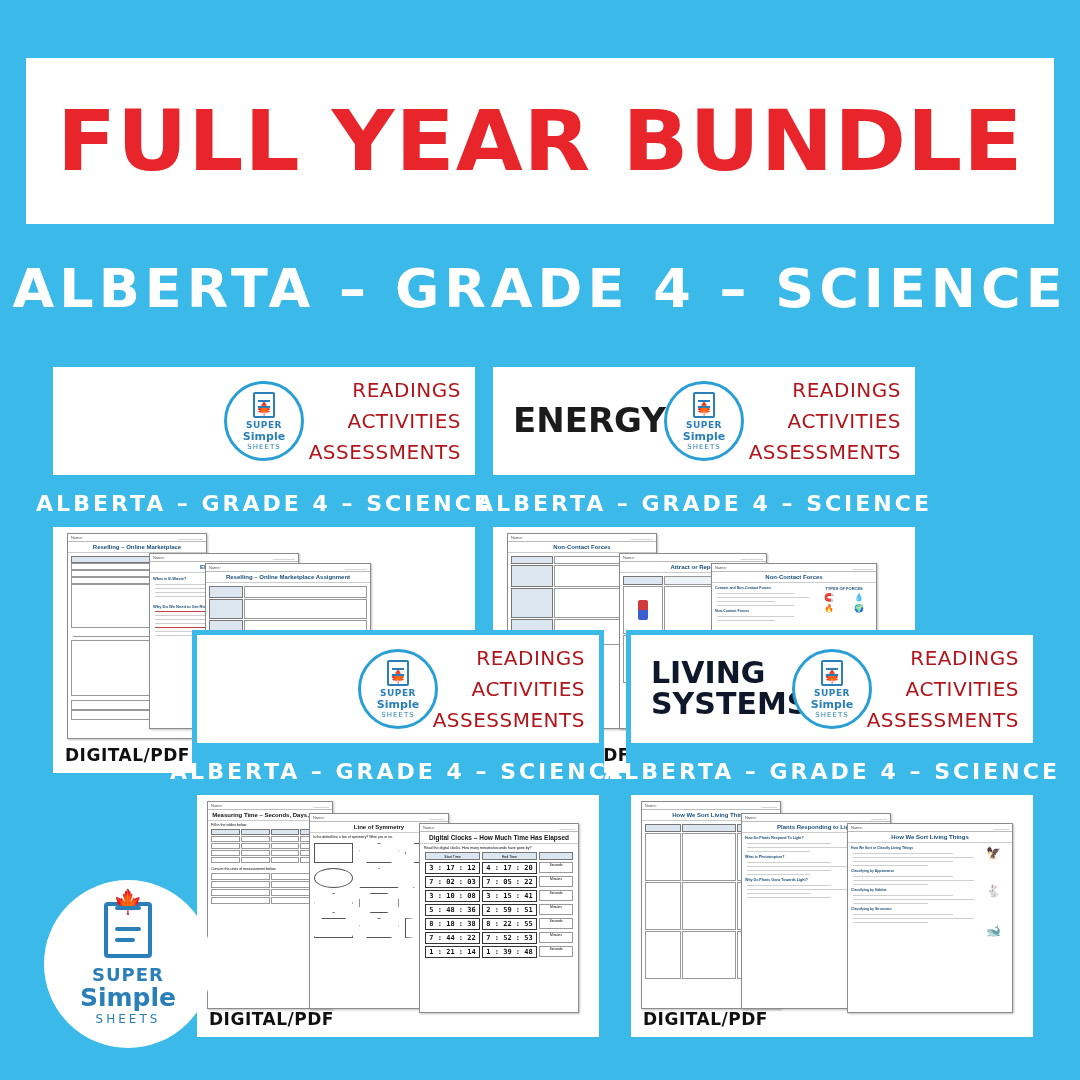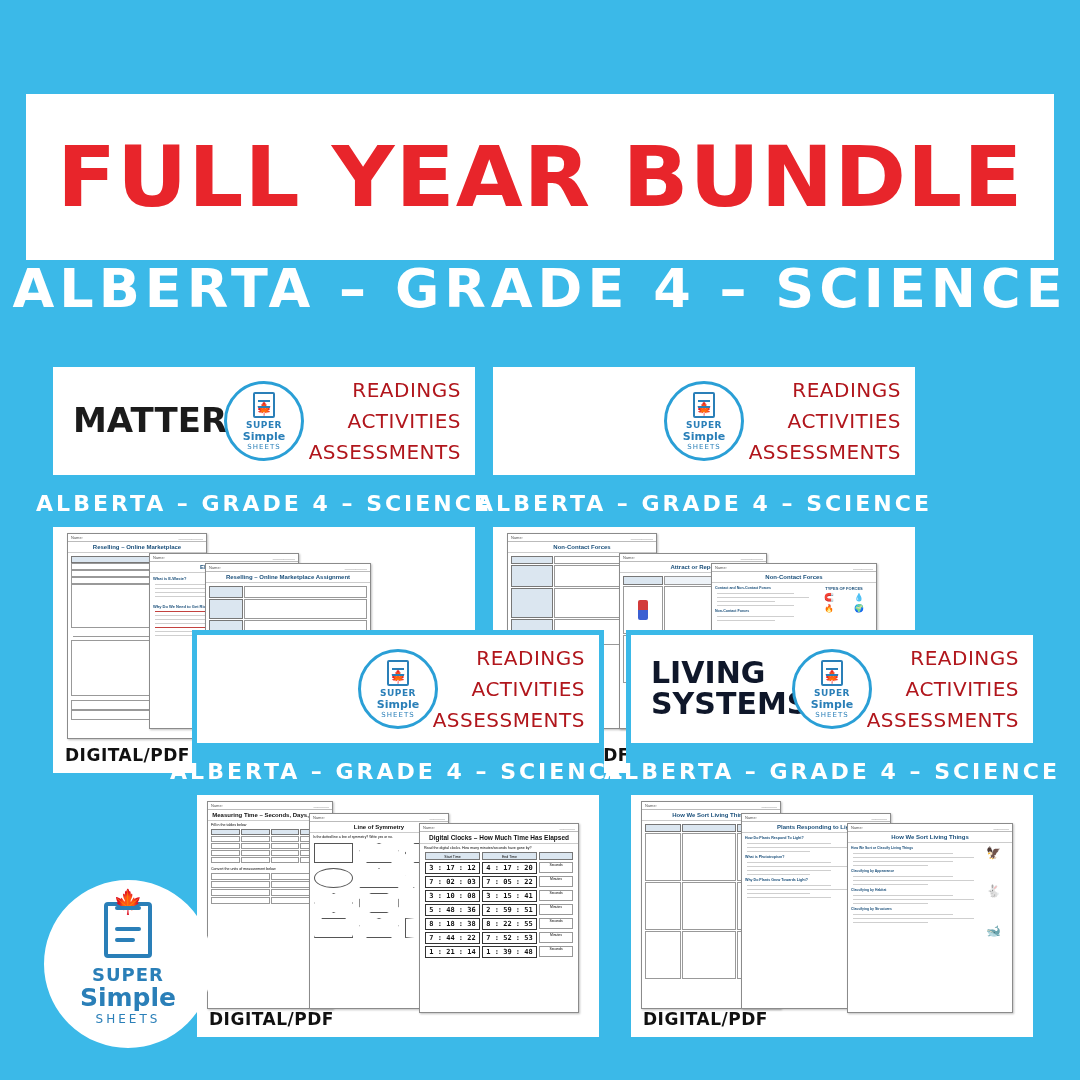--- a/index.html
+++ b/index.html
@@ -14,21 +14,21 @@
     width: 1080px; height: 1080px;
     background: #3BB9E8;
   }
 
   
   .title-banner {
     position: absolute;
     left: 26px; top: 58px;
     width: 1028px; height: 166px;
     background: #ffffff;
-    display: flex; align-items: center; justify-content: center; margin-top: 36px;
+    display: flex; align-items: center; justify-content: center;
   }
   .title-banner .title-text {
     font-family: "DejaVu Sans", sans-serif;
     font-weight: bold;
     font-size: 84px;
     letter-spacing: 1px;
     color: #E8252B;
     white-space: nowrap;
     transform: scaleX(1.03);
   }
@@ -272,21 +272,20 @@
   <div class="title-banner">
     <div class="title-text">FULL YEAR BUNDLE</div>
   </div>
 
   <div class="subtitle-row">
     <div class="subtitle-text">ALBERTA  –  GRADE 4  –  SCIENCE</div>
   </div>
 
   <div class="cover" style="left:48px; top:362px; width:432px; height:412px;">
     <div class="cover-head">
-      <div class="cover-title">MATTER</div>
       <div class="badge">
         <div class="sheet">
             <span class="leaf">🍁</span>
           </div>
         <div class="b-super">SUPER</div>
         <div class="b-simple">Simple</div>
         <div class="b-sheets">SHEETS</div>
       </div>
       <div class="cover-feats">
         <div>READINGS</div>
@@ -359,20 +358,21 @@
             <div class="cellbox" style="height:14px;"></div>
         </div>
       </div>
 
       <div class="cover-foot">DIGITAL/PDF</div>
     </div>
   </div>
 
   <div class="cover" style="left:488px; top:362px; width:432px; height:412px;">
     <div class="cover-head">
+      <div class="cover-title">ENERGY</div>
       <div class="badge">
         <div class="sheet">
             <span class="leaf">🍁</span>
           </div>
         <div class="b-super">SUPER</div>
         <div class="b-simple">Simple</div>
         <div class="b-sheets">SHEETS</div>
       </div>
       <div class="cover-feats">
         <div>READINGS</div>

